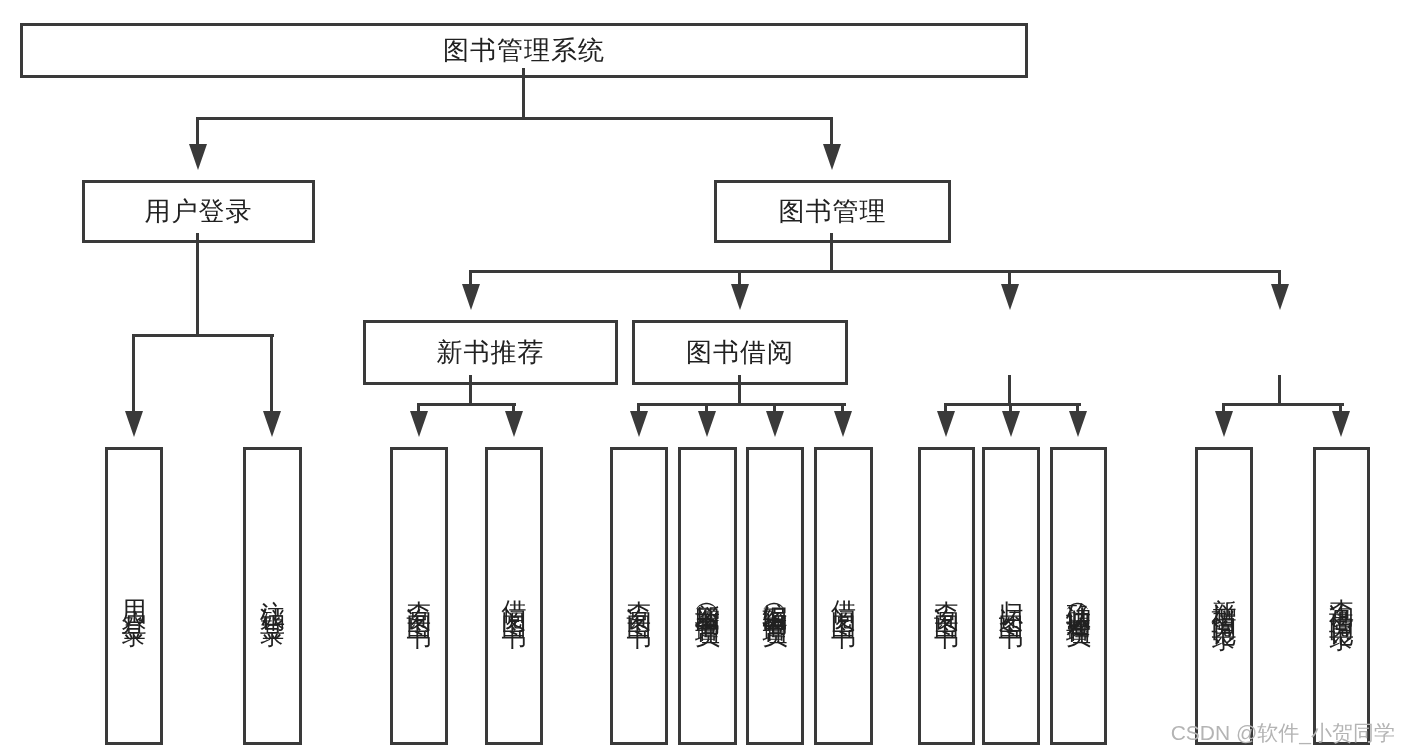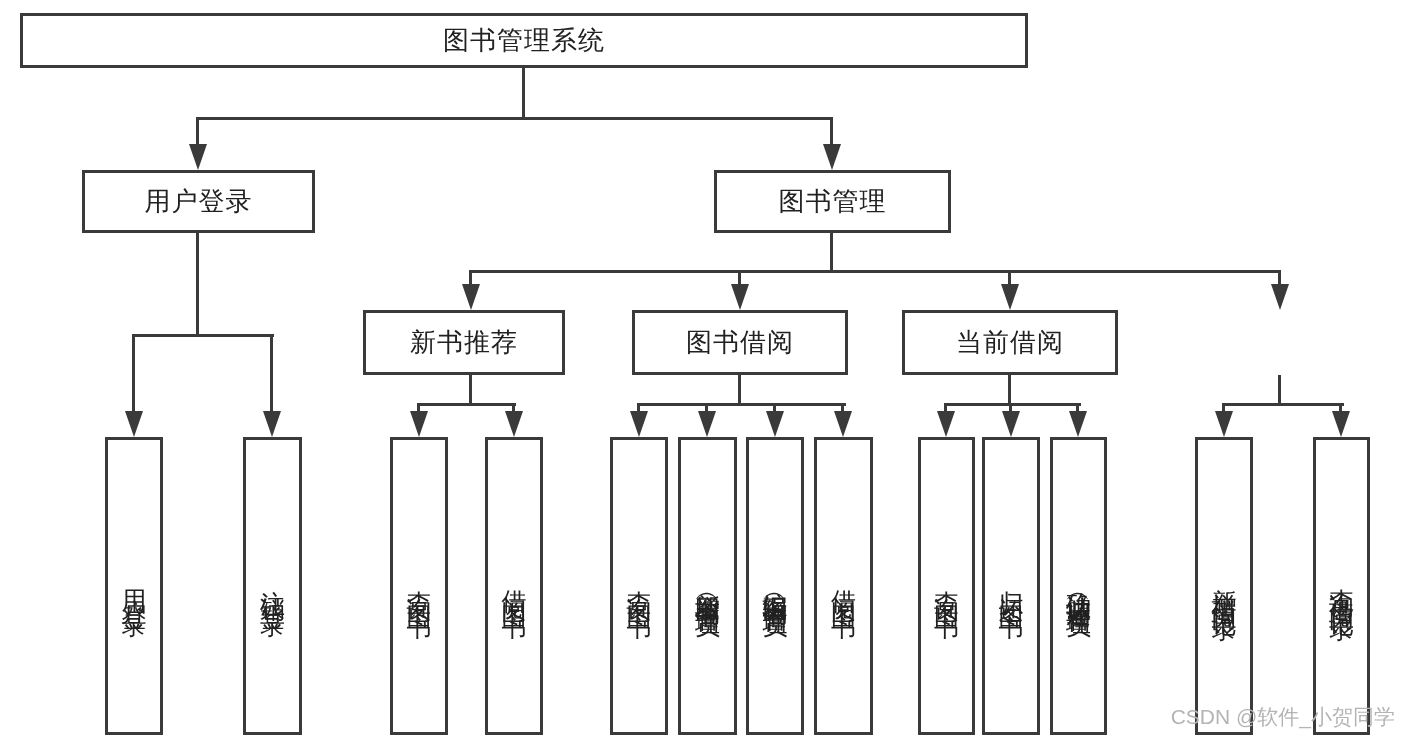--- a/index.html
+++ b/index.html
@@ -19,20 +19,21 @@
   }
   .box{
     position:absolute;
     box-sizing:border-box;
     background:#fff;
     border:3px solid var(--line);
     display:flex;
     align-items:center;
     justify-content:center;
     text-align:center;
+    margin-top:10px;
   }
   .h-label{font-size:26px;letter-spacing:1px;white-space:nowrap;}
   .v-label{
     writing-mode:vertical-lr;
     text-orientation:mixed;
     font-size:25px;
     line-height:1;
     white-space:nowrap;
   }
   .sp-wide{letter-spacing:8px;}
@@ -41,21 +42,21 @@
   .vline{position:absolute;width:3px;background:var(--line);}
   .hline{position:absolute;height:3px;background:var(--line);}
   .arrow-down{
     position:absolute;width:0;height:0;
     border-left:9px solid transparent;
     border-right:9px solid transparent;
     border-top:26px solid var(--line);
   }
   .watermark{
     position:absolute;
-    right:10px;bottom:16px;
+    right:10px;bottom:0;
     font-size:21px;
     color:var(--wm);
     z-index:10;
     white-space:nowrap;
     text-align:center;
   }
 </style>
 </head>
 <body>
 
@@ -90,28 +91,25 @@
   <div class="hline" style="left:469px;top:270px;width:812px;"></div>
   <div class="vline" style="left:469px;top:270px;height:16px;"></div>
   <div class="arrow-down" style="left:462px;top:284px;"></div>
   <div class="vline" style="left:738px;top:270px;height:16px;"></div>
   <div class="arrow-down" style="left:731px;top:284px;"></div>
   <div class="vline" style="left:1008px;top:270px;height:16px;"></div>
   <div class="arrow-down" style="left:1001px;top:284px;"></div>
   <div class="vline" style="left:1278px;top:270px;height:16px;"></div>
   <div class="arrow-down" style="left:1271px;top:284px;"></div>
 
-  <div class="box" style="left:363px;top:310px;width:202px;height:65px;">
+  <div class="box" style="left:363px;top:310px;width:255px;height:65px;">
     <span class="h-label">新书推荐</span>
   </div>
   <div class="box" style="left:632px;top:310px;width:216px;height:65px;align-items:center;">
     <span class="h-label">图书借阅</span>
-  </div>
-  <div class="box" style="left:902px;top:310px;width:216px;height:65px;">
-    <span class="h-label">当前借阅</span>
   </div>
 
   <div class="vline" style="left:469px;top:375px;height:31px;"></div>
   <div class="hline" style="left:417px;top:403px;width:99px;"></div>
   <div class="vline" style="left:417px;top:403px;height:10px;"></div>
   <div class="arrow-down" style="left:410px;top:411px;"></div>
   <div class="vline" style="left:512px;top:403px;height:10px;"></div>
   <div class="arrow-down" style="left:505px;top:411px;"></div>
 
   <div class="vline" style="left:738px;top:375px;height:31px;"></div>

